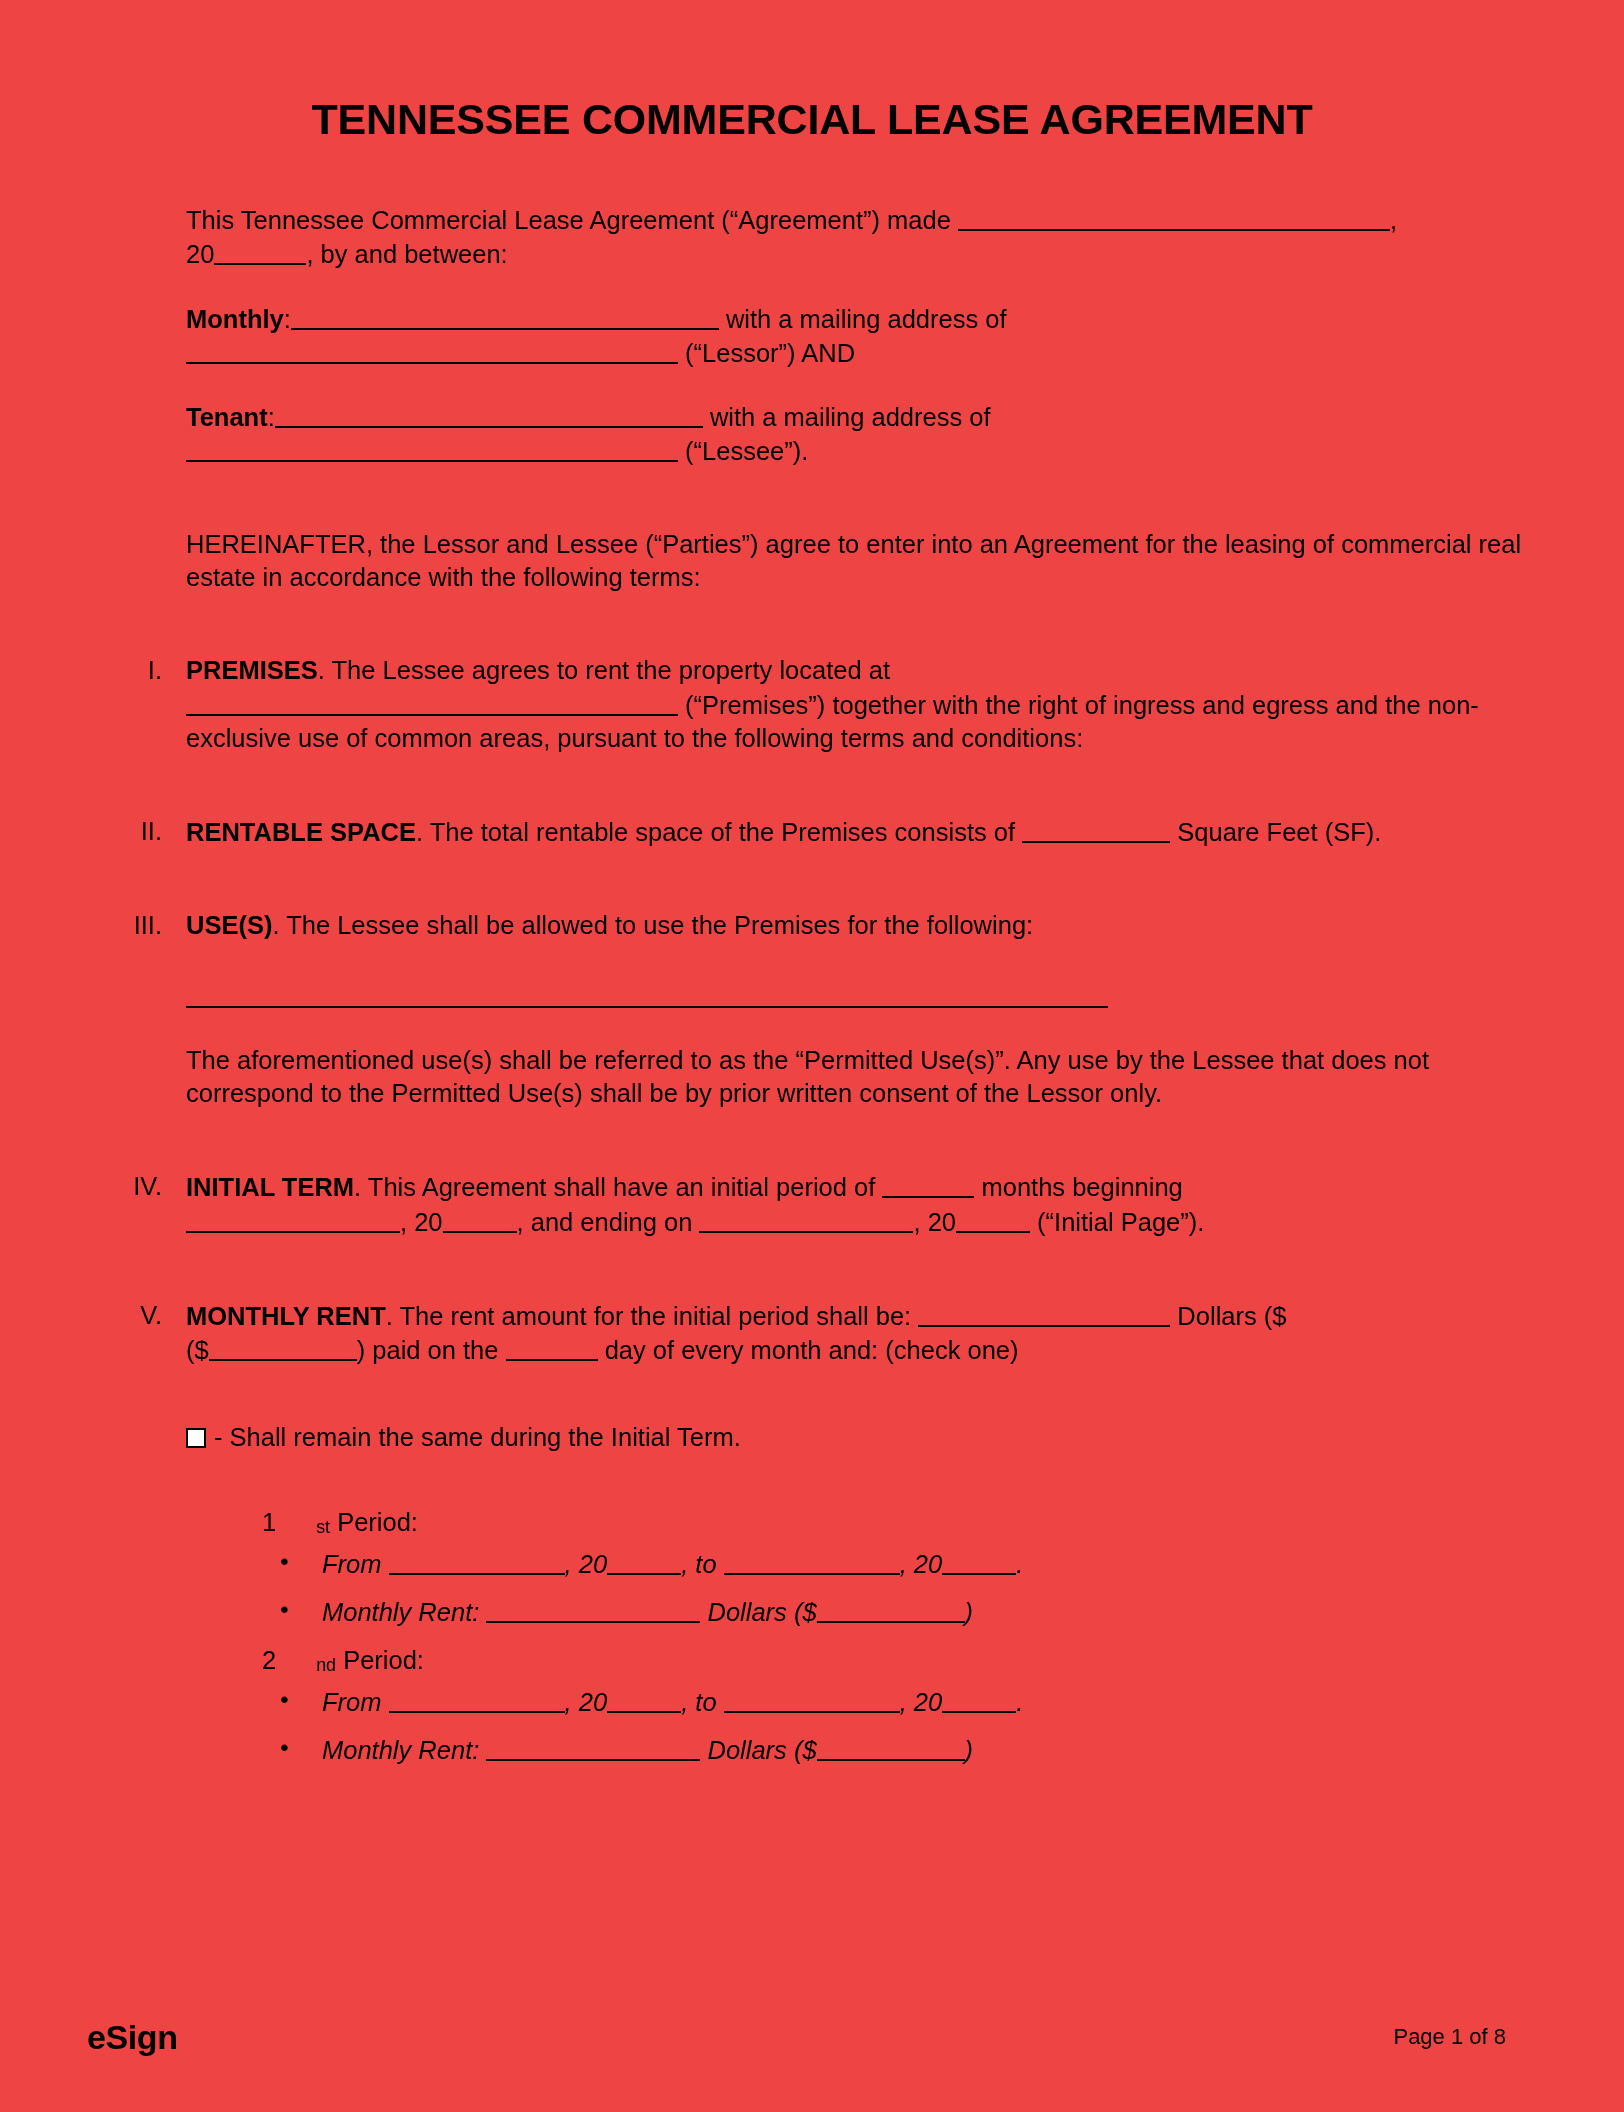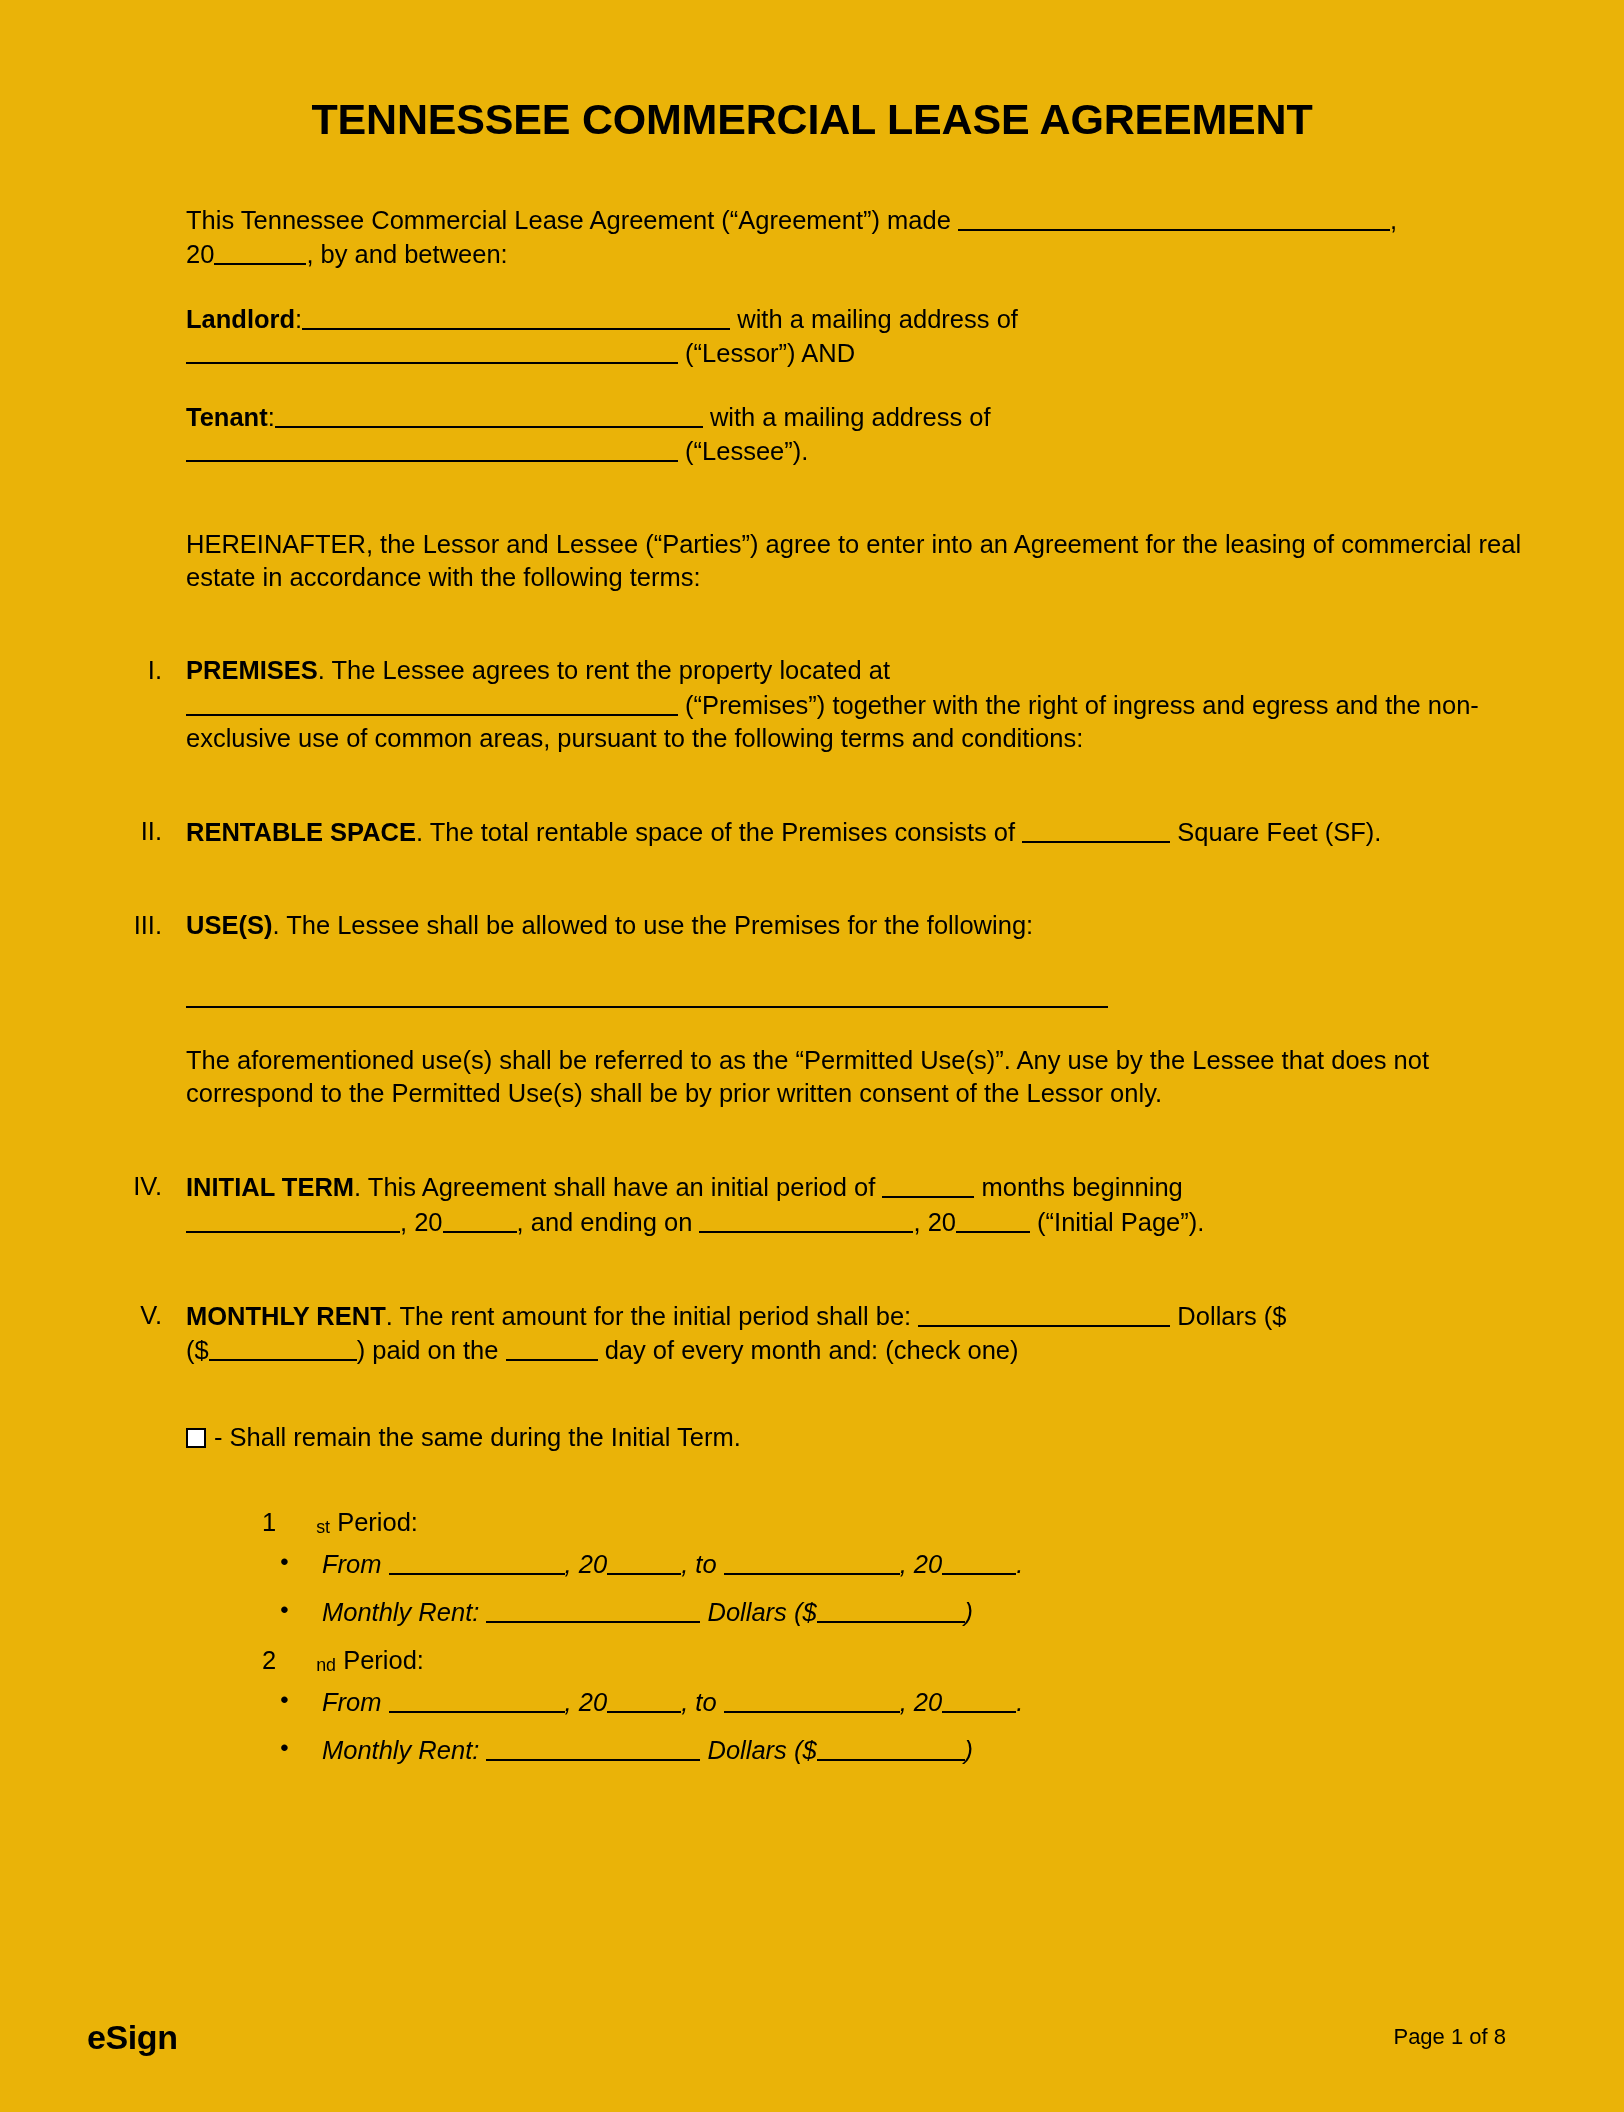--- a/index.html
+++ b/index.html
@@ -8,21 +8,21 @@
     background: #ffffff;
   }
   body {
     font-family: "Liberation Sans", sans-serif;
     color: #000000;
   }
   #page {
     position: relative;
     width: 1624px;
     height: 2112px;
-    background: #eab308;
+    background: #ef4444;
     box-sizing: border-box;
     padding: 0;
     overflow: hidden;
   }
 
   
   .doc-title {
     text-align: center;
     font-size: 43px;
     font-weight: bold;
@@ -165,21 +165,21 @@
 <body>
 
 <div id="page">
 
   <h1 class="doc-title">TENNESSEE COMMERCIAL LEASE AGREEMENT</h1>
 
   <div class="body-wrap">
 
     <p class="plain"><span>This Tennessee Commercial Lease Agreement (“Agreement”) made </span><span class="u w-big"></span><span>,</span><br><span>20</span><span class="u w-sm"></span><span>, by and between:</span></p>
 
-    <p class="plain"><b>Landlord</b><span>:</span><span class="u w-name"></span><span> with a mailing address of</span><br><span class="u w-addr"></span><span> (“Lessor”) AND</span></p>
+    <p class="plain"><b>Monthly</b><span>:</span><span class="u w-name"></span><span> with a mailing address of</span><br><span class="u w-addr"></span><span> (“Lessor”) AND</span></p>
 
     <p class="plain"><b>Tenant</b><span>:</span><span class="u w-name"></span><span> with a mailing address of</span><br><span class="u w-addr"></span><span> (“Lessee”).</span></p>
 
     <div class="spacer-md"></div>
 
     <p class="plain">HEREINAFTER, the Lessor and Lessee (“Parties”) agree to enter into an Agreement for the leasing of commercial real estate in accordance with the following terms:</p>
 
     <div class="spacer-md"></div>
 
     <p class="para">

